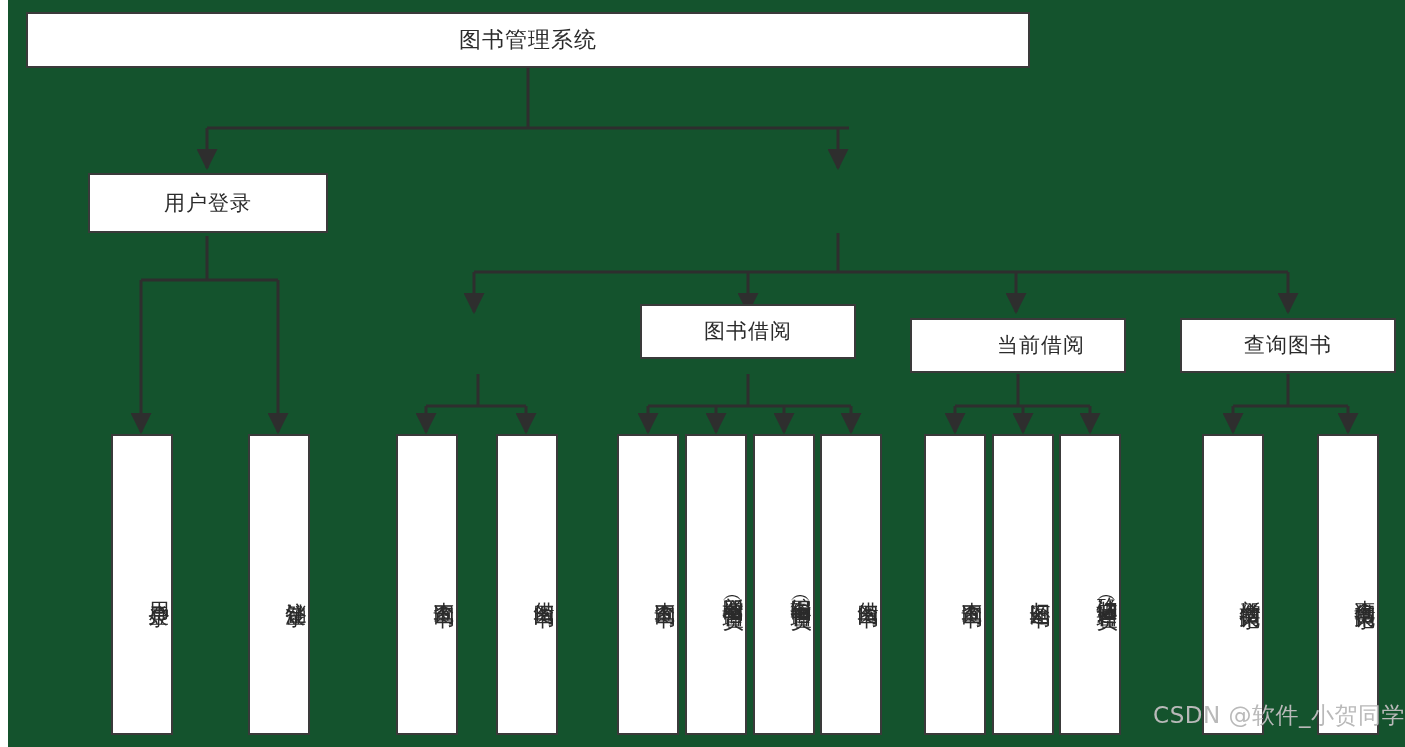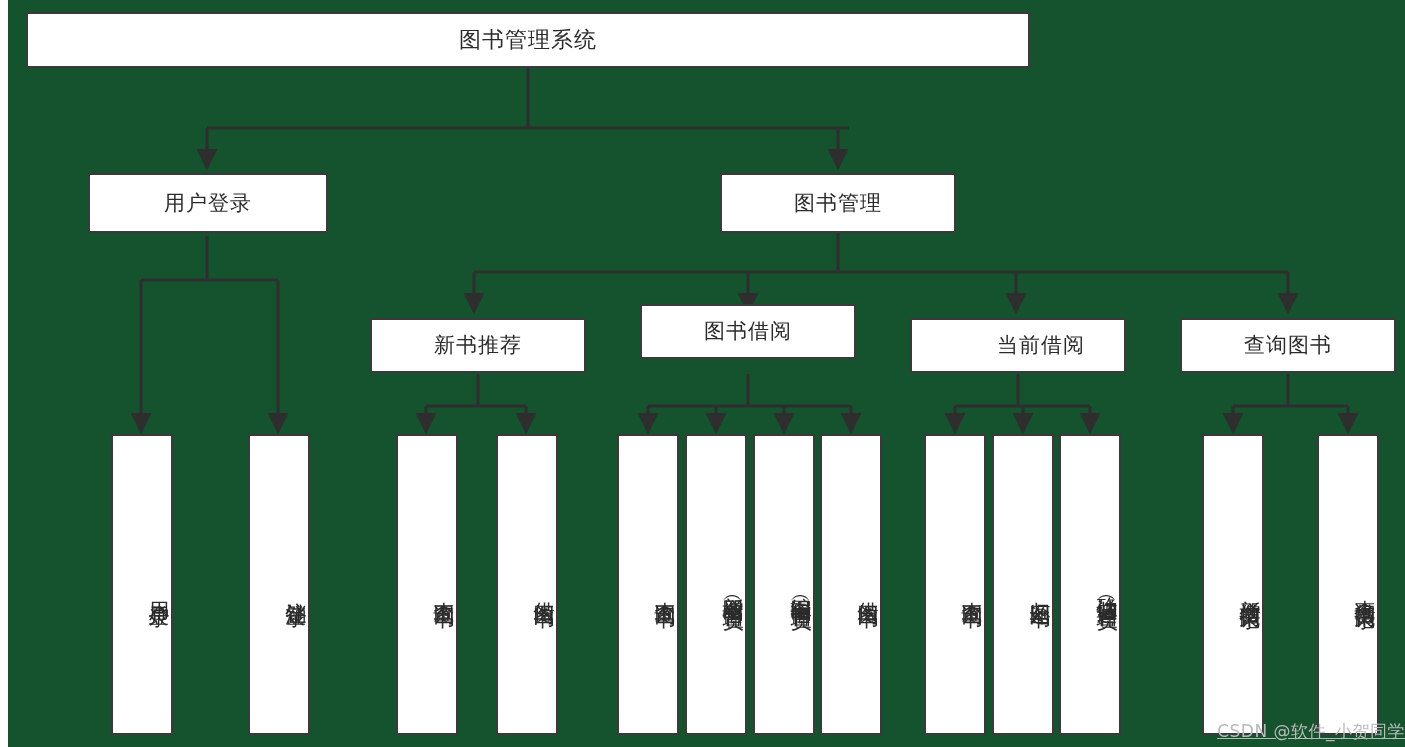--- a/index.html
+++ b/index.html
@@ -59,27 +59,26 @@
   }
   .node.vert .vlabel {
     writing-mode: vertical-rl;
     text-orientation: upright;
     display: block;
     white-space: nowrap;
   }
   .watermark {
     position: absolute;
     right: 8px;
-    bottom: 4px;
-    font-size: 17px;
+    bottom: 16px;
+    font-size: 23px;
     color: #b9b9b9;
     letter-spacing: 0.5px;
     z-index: 5;
     white-space: nowrap;
-    text-decoration: underline;
   }
 </style>
 </head>
 <body>
 
 <div id="canvas">
 
   <svg id="edges" viewBox="0 0 1405 747" xmlns="http://www.w3.org/2000/svg">
     <defs>
       <marker id="arrow" viewBox="0 0 10 10" refX="9" refY="5" markerWidth="7" markerHeight="7" orient="auto-start-reverse">
@@ -130,27 +129,21 @@
     </g>
   </svg>
 
   <div class="node horiz root" style="left:18px; top:12px; width:1004px; height:56px;">
     <span>图书管理系统</span>
   </div>
 
   <div class="node horiz" style="left:80px; top:173px; width:240px; height:60px;">
     <span>用户登录</span>
   </div>
-  <div class="node horiz" style="left:712px; top:173px; width:236px; height:60px;">
-    <span>图书管理</span>
-  </div>
 
-  <div class="node horiz" style="left:362px; top:318px; width:216px; height:55px;">
-    <span>新书推荐</span>
-  </div>
   <div class="node horiz" style="left:632px; top:304px; width:216px; height:55px;">
     <span>图书借阅</span>
   </div>
   <div class="node horiz" style="left:902px; top:318px; width:216px; height:55px;padding-left:46px;">
     <span>当前借阅</span>
   </div>
   <div class="node horiz" style="left:1172px; top:318px; width:216px; height:55px;">
     <span>查询图书</span>
   </div>
 

